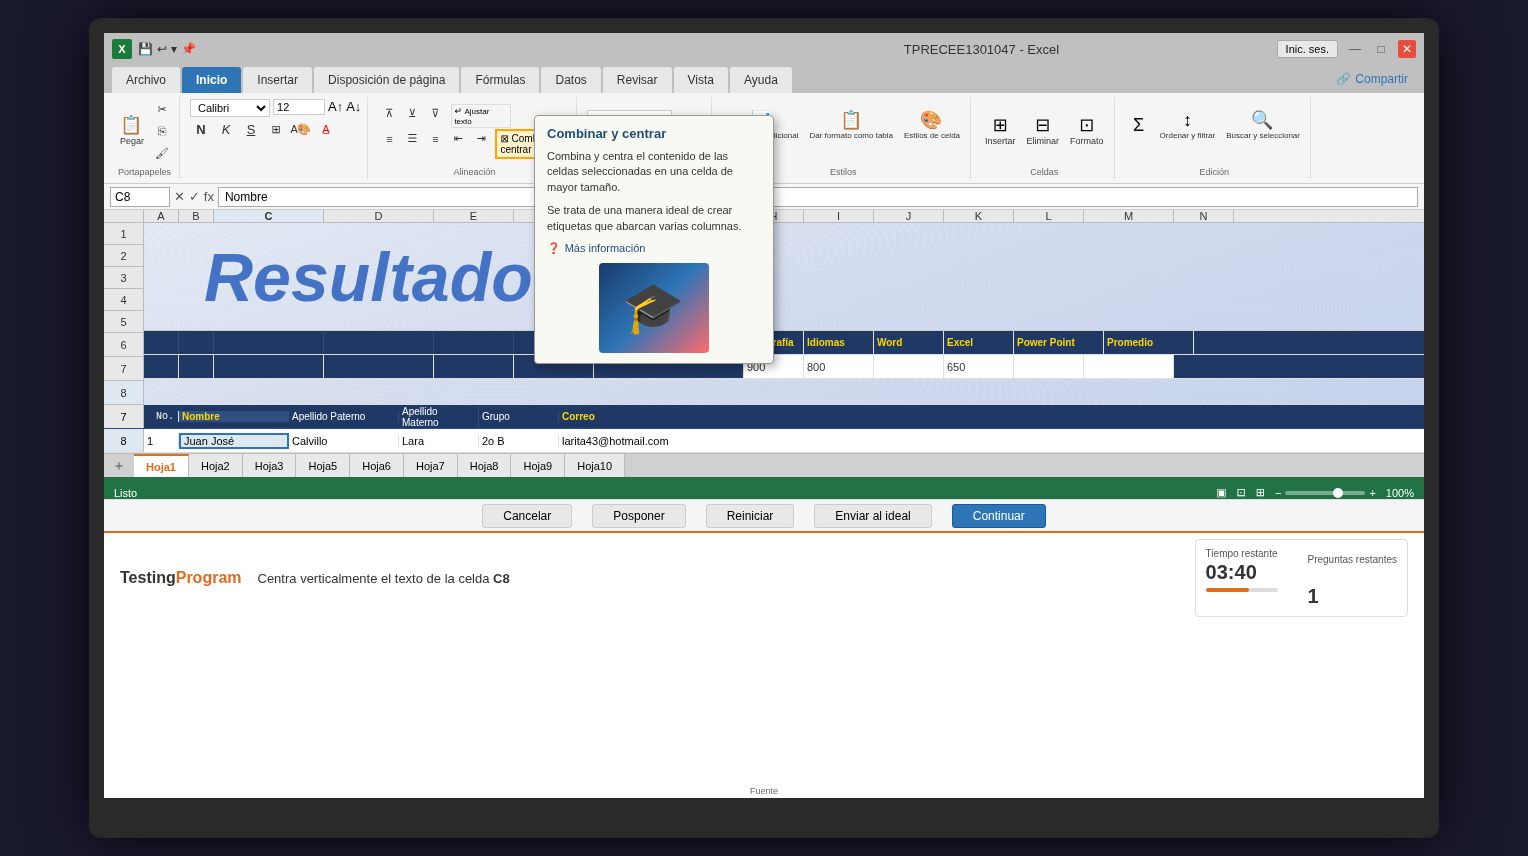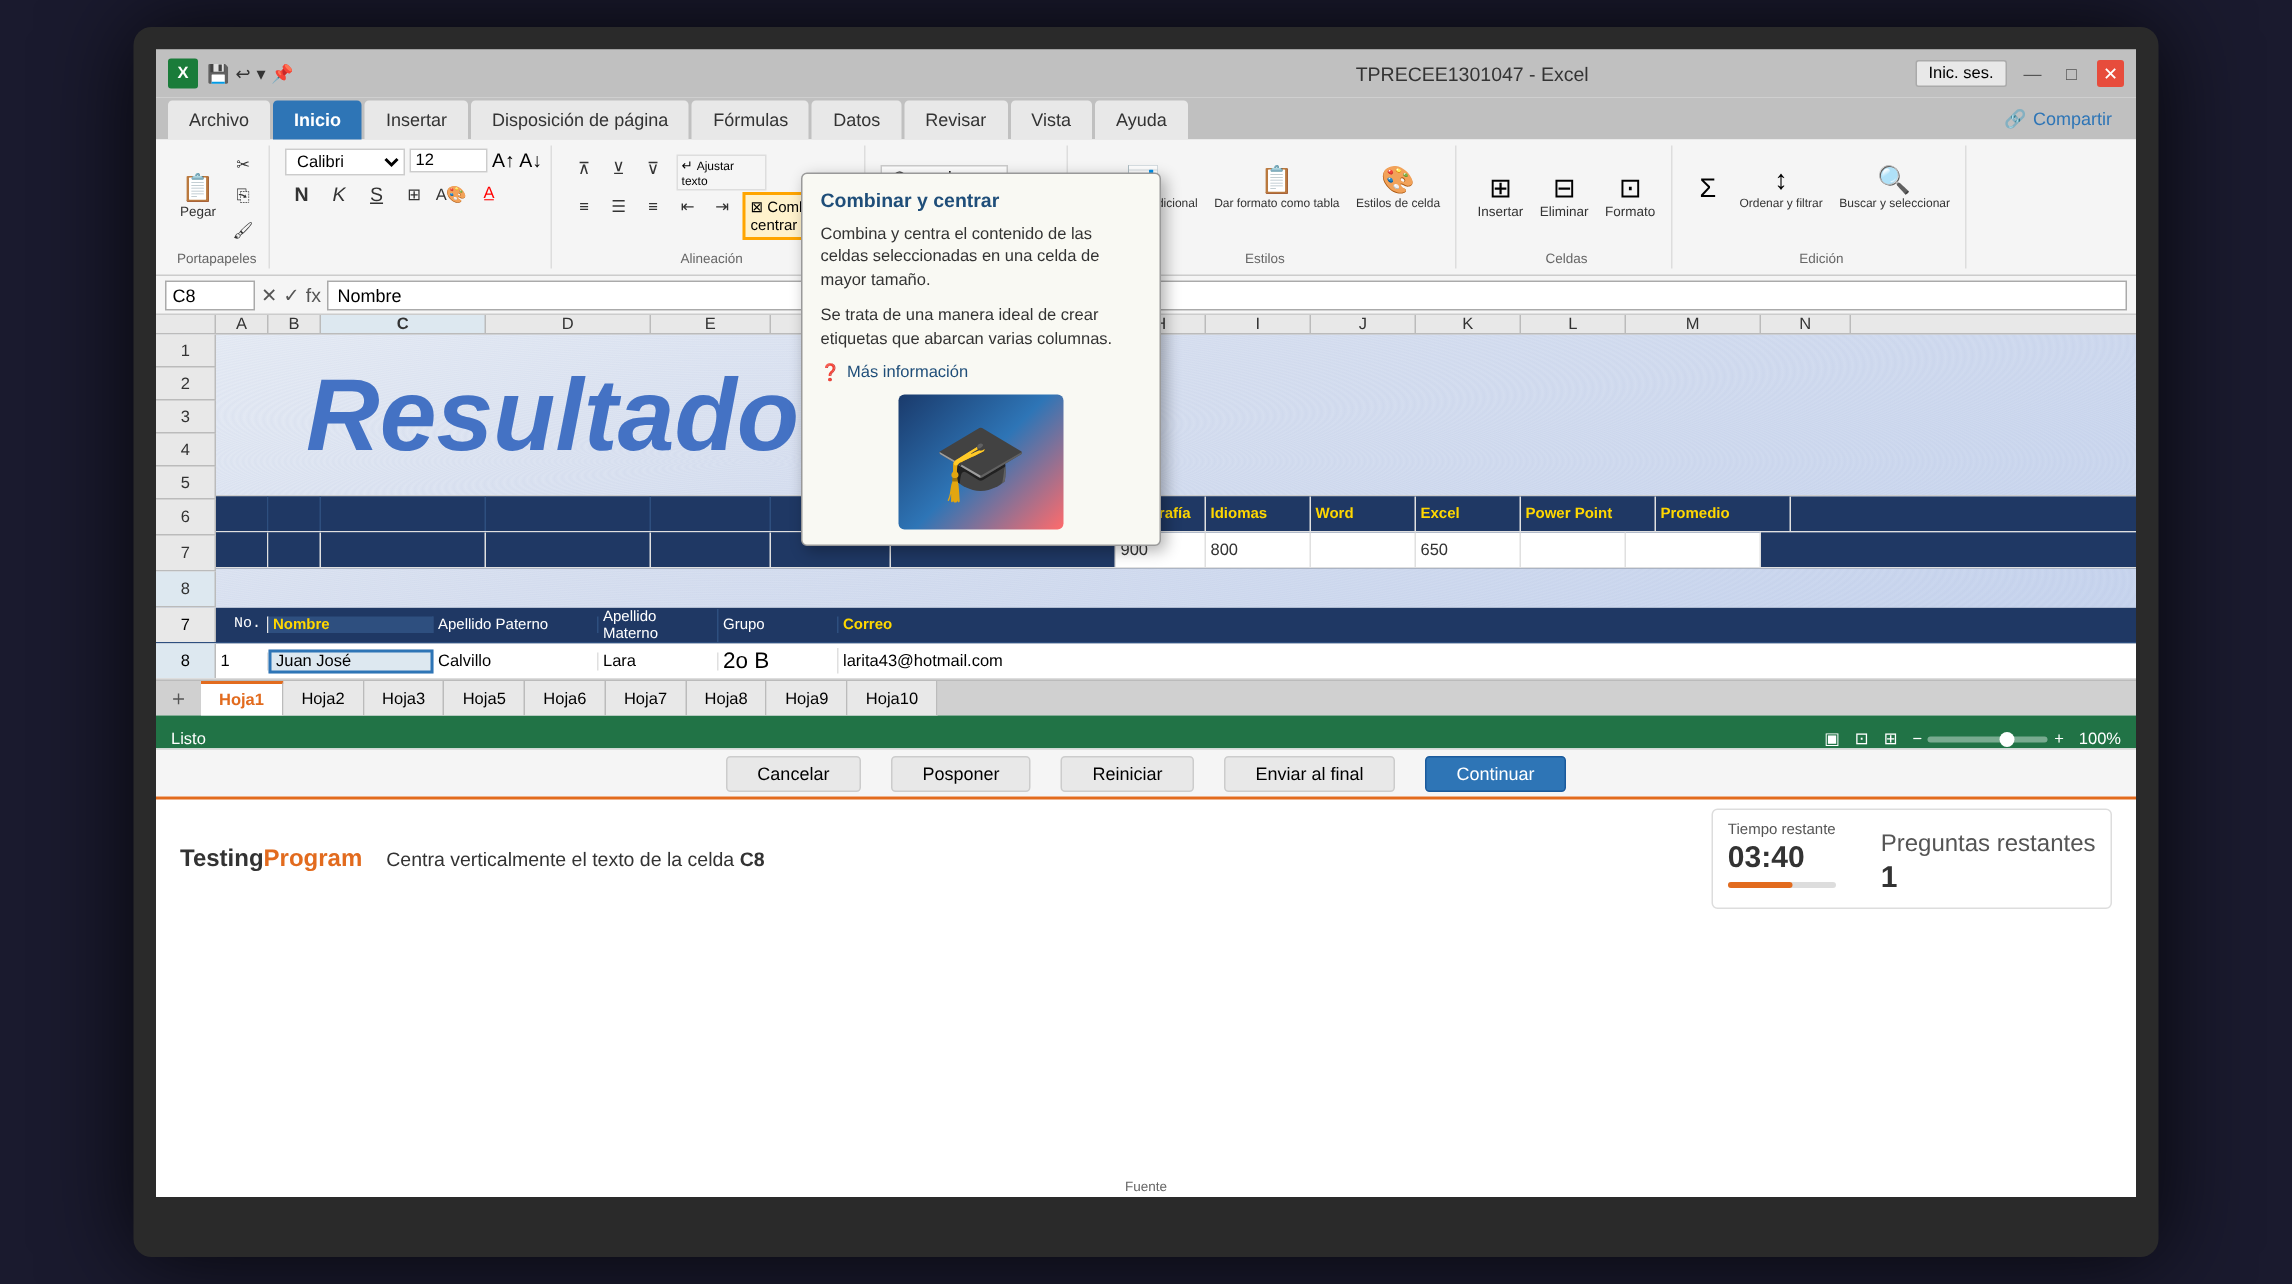--- a/index.html
+++ b/index.html
@@ -446,21 +446,21 @@
       background: #ddd;
       border-radius: 2px;
       margin: 4px 0;
     }
     .timer-fill {
       height: 100%;
       background: #e26b1e;
       border-radius: 2px;
       width: 60%;
     }
-    .questions-label { color: #555; font-size: 16px; margin-top: 6px; margin-bottom: 2px; }
+    .questions-label { color: #555; font-size: 10px; margin-top: 6px; margin-bottom: 20px; }
     .questions-value { font-size: 20px; font-weight: bold; color: #333; }
 
     
     .fingerprint-bg {
       position: absolute;
       top: 0; left: 0; right: 0; bottom: 0;
       opacity: 0.15;
       background: repeating-radial-gradient(ellipse at 30% 50%, transparent 20px, rgba(100,120,180,0.3) 22px, transparent 24px);
     }
 
@@ -789,21 +789,21 @@
       <div style="width:80px;color:white;font-size:10px;padding:0 3px;border-right:1px solid #2e4f7f;">Grupo</div>
       <div style="flex:1;color:#ffd700;font-size:10px;padding:0 3px;font-weight:bold;">Correo</div>
     </div>
 
     <div style="background:white;height:24px;display:flex;align-items:center;border-bottom:1px solid #ddd;">
       <div style="width:40px;background:#dde8f0;border-right:1px solid #bbb;height:100%;display:flex;align-items:center;justify-content:center;font-size:11px;">8</div>
       <div style="width:35px;font-size:11px;padding:0 3px;border-right:1px solid #e0e0e0;">1</div>
       <div style="width:110px;font-size:11px;padding:0 3px;border-right:1px solid #e0e0e0;background:#dde8f0;border:2px solid #2e75b6;">Juan José</div>
       <div style="width:110px;font-size:11px;padding:0 3px;border-right:1px solid #e0e0e0;">Calvillo</div>
       <div style="width:80px;font-size:11px;padding:0 3px;border-right:1px solid #e0e0e0;">Lara</div>
-      <div style="width:80px;font-size:15px;padding:0 3px;border-right:1px solid #e0e0e0;">2o B</div>
+      <div style="width:80px;font-size:11px;padding:0 3px;border-right:1px solid #e0e0e0;">2o B</div>
       <div style="flex:1;font-size:11px;padding:0 3px;">larita43@hotmail.com</div>
     </div>
 
     <div class="sheet-tabs">
       <span class="sheet-tab-add">＋</span>
       <div class="sheet-tab active">Hoja1</div>
       <div class="sheet-tab">Hoja2</div>
       <div class="sheet-tab">Hoja3</div>
       <div class="sheet-tab">Hoja5</div>
       <div class="sheet-tab">Hoja6</div>
@@ -827,21 +827,21 @@
           <span>+</span>
         </div>
         <span>100%</span>
       </div>
     </div>
 
     <div class="action-bar">
       <button class="action-btn">Cancelar</button>
       <button class="action-btn">Posponer</button>
       <button class="action-btn">Reiniciar</button>
-      <button class="action-btn">Enviar al final</button>
+      <button class="action-btn">Enviar al ideal</button>
       <button class="action-btn primary">Continuar</button>
     </div>
 
     <div class="testing-bar">
       <div class="testing-logo">
         <span class="testing-bold">Testing</span><span class="testing-prog">Program</span>
       </div>
       <div class="testing-instruction">
         <span>Centra verticalmente el texto de la celda</span>
         <strong>C8</strong>

